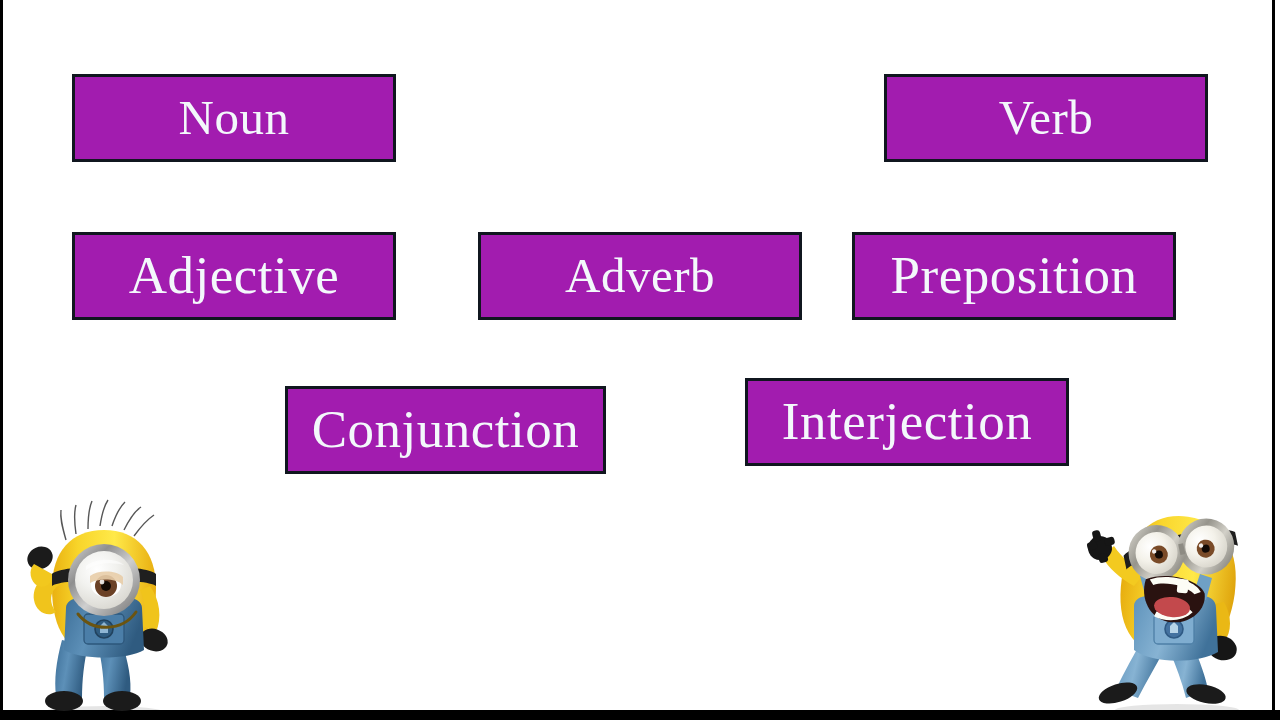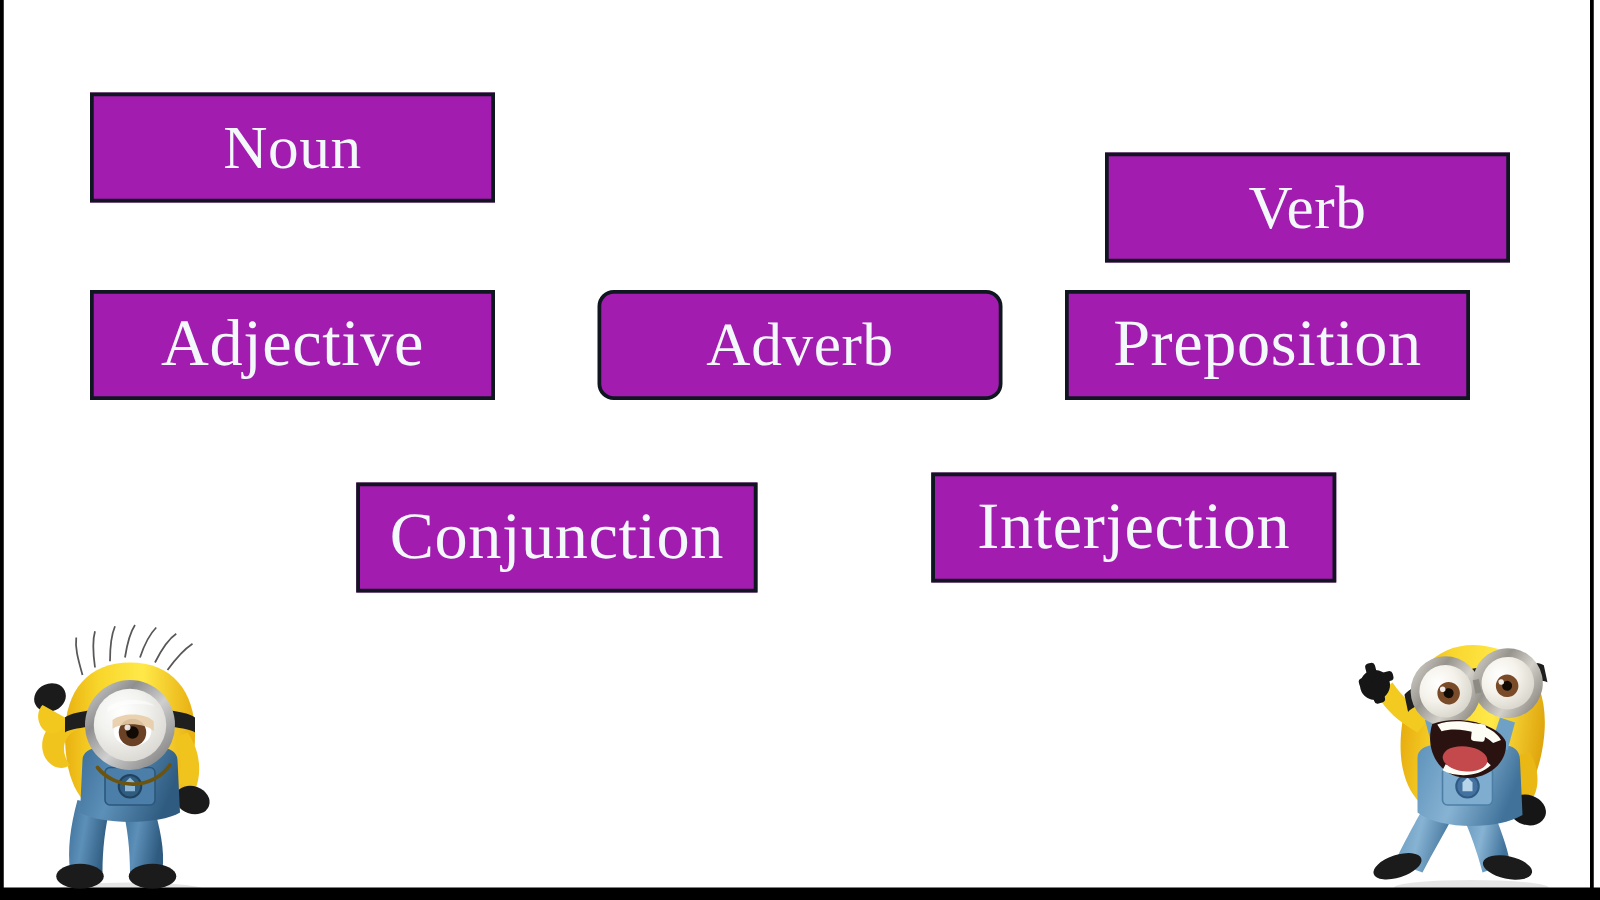--- a/index.html
+++ b/index.html
@@ -53,27 +53,27 @@
     white-space: nowrap;
     letter-spacing: 0.5px;
     transform: translateY(-1px);
   }
 
   
   #box-noun        { left: 72px;  top: 74px;  width: 324px; height: 88px; }
   #box-noun .pos-label        { font-size: 49px; }
   #box-pronoun     { left: 478px; top: 74px;  width: 324px; height: 88px; }
   #box-pronoun .pos-label     { font-size: 49px; }
-  #box-verb        { left: 884px; top: 74px;  width: 324px; height: 88px; margin-top: 48px; }
+  #box-verb        { left: 884px; top: 74px;  width: 324px; height: 88px; }
   #box-verb .pos-label        { font-size: 49px; }
 
   
   #box-adjective   { left: 72px;  top: 232px; width: 324px; height: 88px; }
   #box-adjective .pos-label   { font-size: 53px; }
-  #box-adverb      { left: 478px; top: 232px; width: 324px; height: 88px; border-radius: 13px; }
+  #box-adverb      { left: 478px; top: 232px; width: 324px; height: 88px; }
   #box-adverb .pos-label      { font-size: 49px; }
   #box-preposition { left: 852px; top: 232px; width: 324px; height: 88px; }
   #box-preposition .pos-label { font-size: 53px; }
 
   
   #box-conjunction { left: 285px; top: 386px; width: 321px; height: 88px; }
   #box-conjunction .pos-label { font-size: 53px; }
   #box-interjection{ left: 745px; top: 378px; width: 324px; height: 88px; }
   #box-interjection .pos-label{ font-size: 53px; }
 

